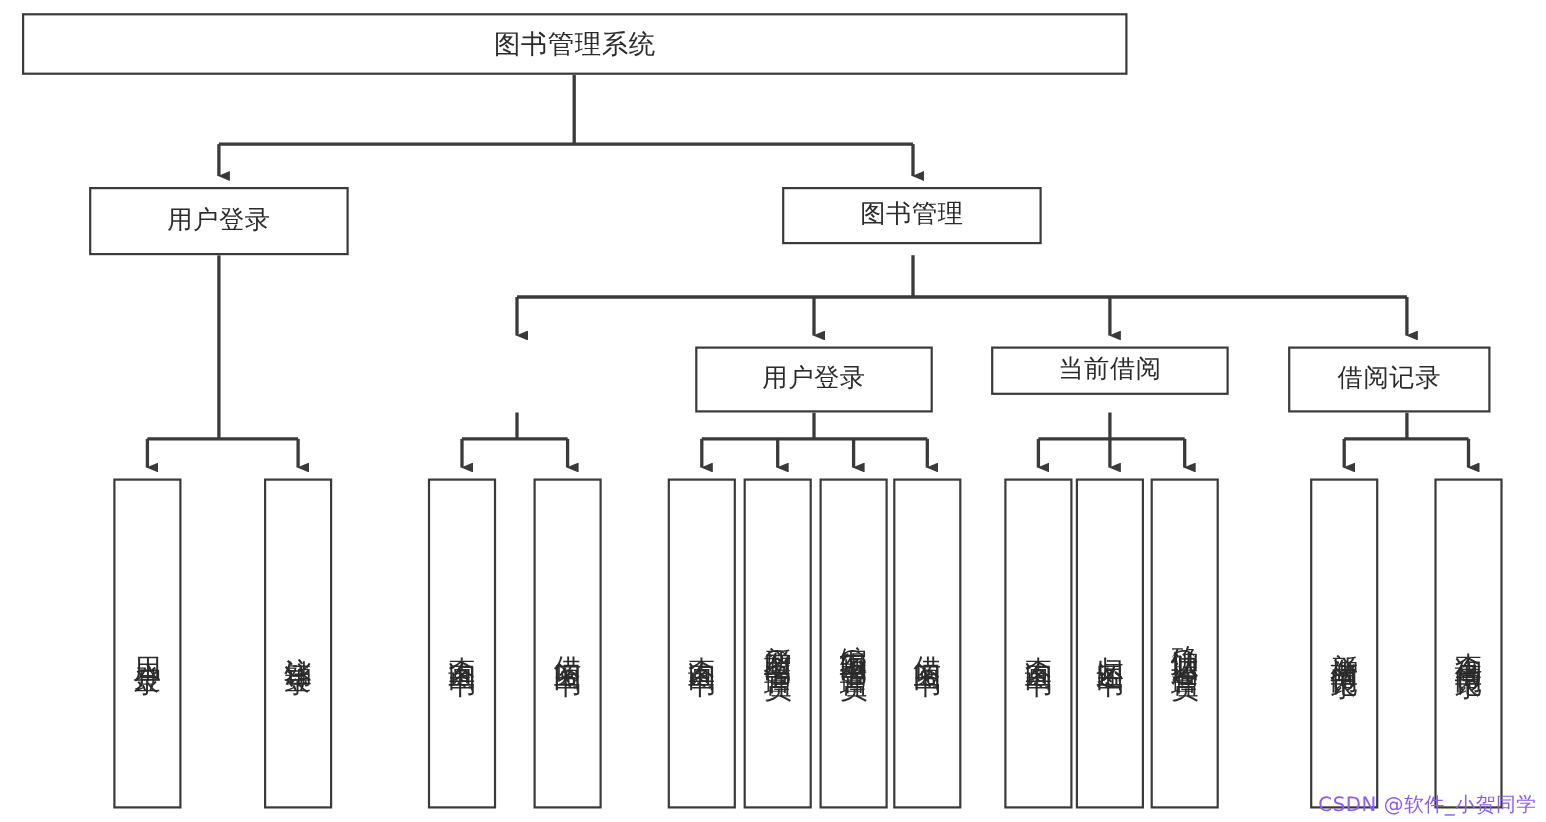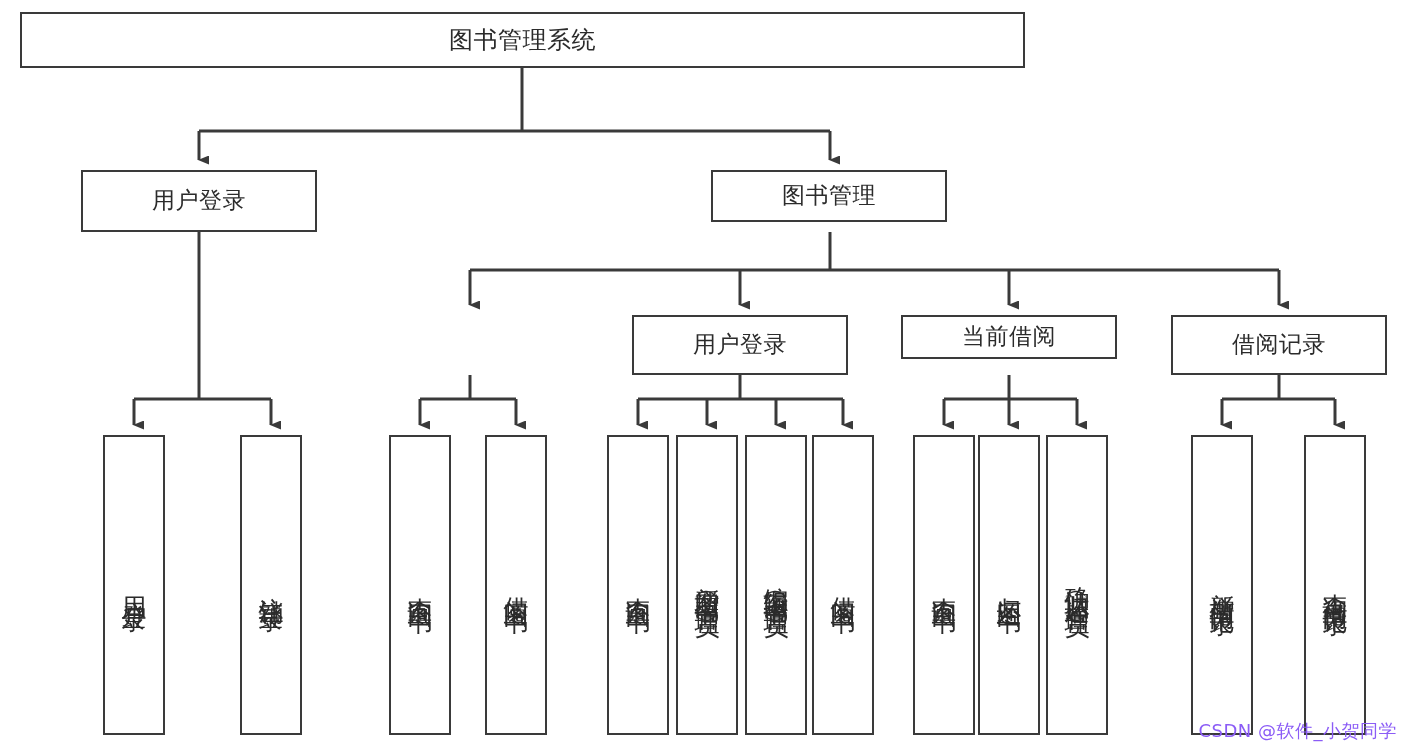--- a/index.html
+++ b/index.html
@@ -145,21 +145,21 @@
 
 
   <div class="node horiz" style="left:632px; top:315px; width:216px; height:60px;">
     <span class="node-label">用户登录</span>
   </div>
 
   <div class="node horiz" style="left:901px; top:315px; width:216px; height:44px;">
     <span class="node-label">当前借阅</span>
   </div>
 
-  <div class="node horiz" style="left:1171px; top:315px; width:216px; height:60px;">
+  <div class="node horiz" style="left:1171px; top:315px; width:184px; height:60px;">
     <span class="node-label">借阅记录</span>
   </div>
 
   <div class="node vert" style="left:103px; top:435px; width:62px; height:300px;">
     <span class="node-label">用户登录</span>
   </div>
 
   <div class="node vert" style="left:240px; top:435px; width:62px; height:300px;">
     <span class="node-label">注销登录</span>
   </div>

